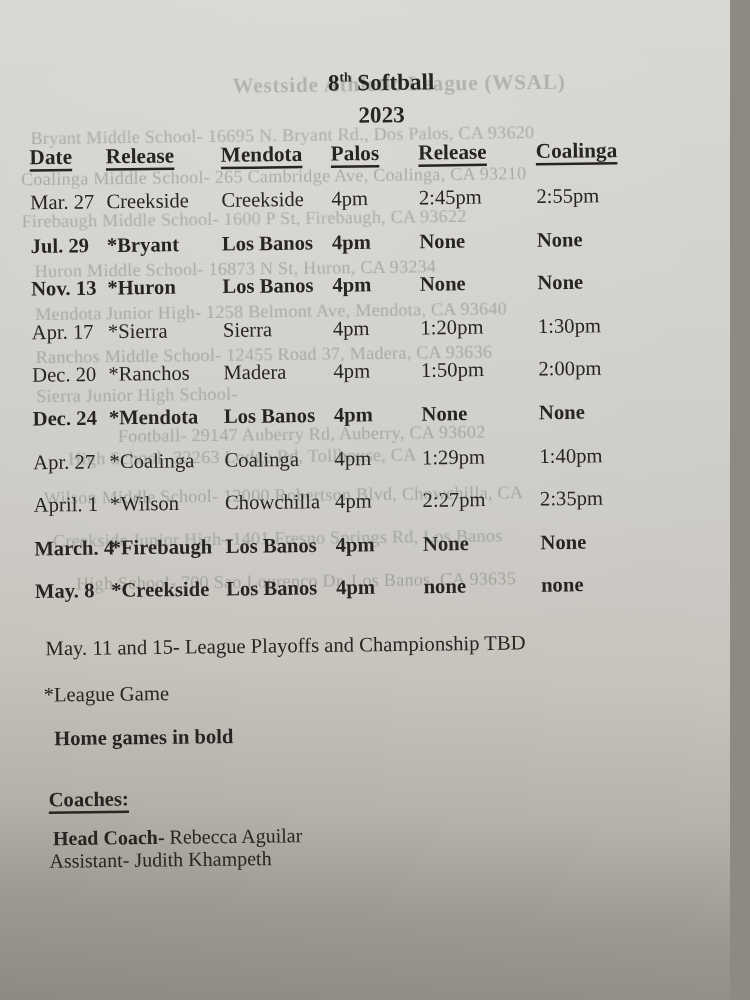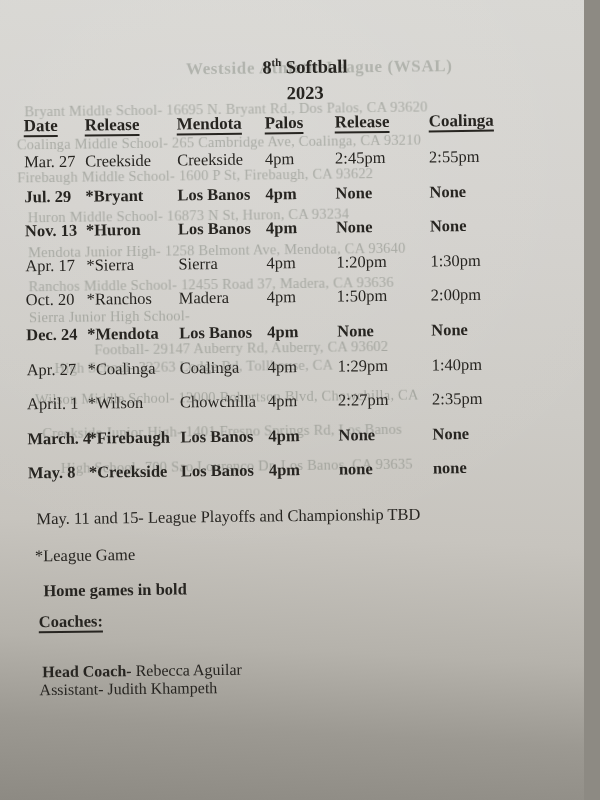--- a/index.html
+++ b/index.html
@@ -53,21 +53,21 @@
   .tbody{position:absolute;top:149px;left:0;right:0;}
   .trow{height:34.6px;align-items:start;font-size:16.5px;}
   .trow.home{font-weight:bold;}
   .cell{white-space:nowrap;}
   
   .textline{position:absolute;white-space:nowrap;font-size:16.5px;}
   .note-playoffs{top:506px;left:35px;}
   .note-league{top:543px;left:33px;}
   .note-home{top:578px;left:41px;font-weight:bold;}
   .coaches-heading{
-    top:609px;left:36px;font-weight:bold;
+    top:627px;left:36px;font-weight:bold;
     text-decoration:underline;text-decoration-thickness:1.8px;text-underline-offset:3.5px;
   }
   .coach-head{top:660px;left:39px;font-size:16px;}
   .coach-head .lbl{font-weight:bold;}
   .coach-assist{top:678px;left:36px;font-size:16px;}
 </style>
 </head>
 <body>
 
 <div class="photo">
@@ -129,21 +129,21 @@
         </div>
         <div class="trow">
           <span class="cell c-date">Apr. 17</span>
           <span class="cell c-opponent">*Sierra</span>
           <span class="cell c-location">Sierra</span>
           <span class="cell c-time">4pm</span>
           <span class="cell c-release">1:20pm</span>
           <span class="cell c-departure">1:30pm</span>
         </div>
         <div class="trow">
-          <span class="cell c-date">Oct. 20</span>
+          <span class="cell c-date">Dec. 20</span>
           <span class="cell c-opponent">*Ranchos</span>
           <span class="cell c-location">Madera</span>
           <span class="cell c-time">4pm</span>
           <span class="cell c-release">1:50pm</span>
           <span class="cell c-departure">2:00pm</span>
         </div>
         <div class="trow home">
           <span class="cell c-date">Dec. 24</span>
           <span class="cell c-opponent">*Mendota</span>
           <span class="cell c-location">Los Banos</span>

